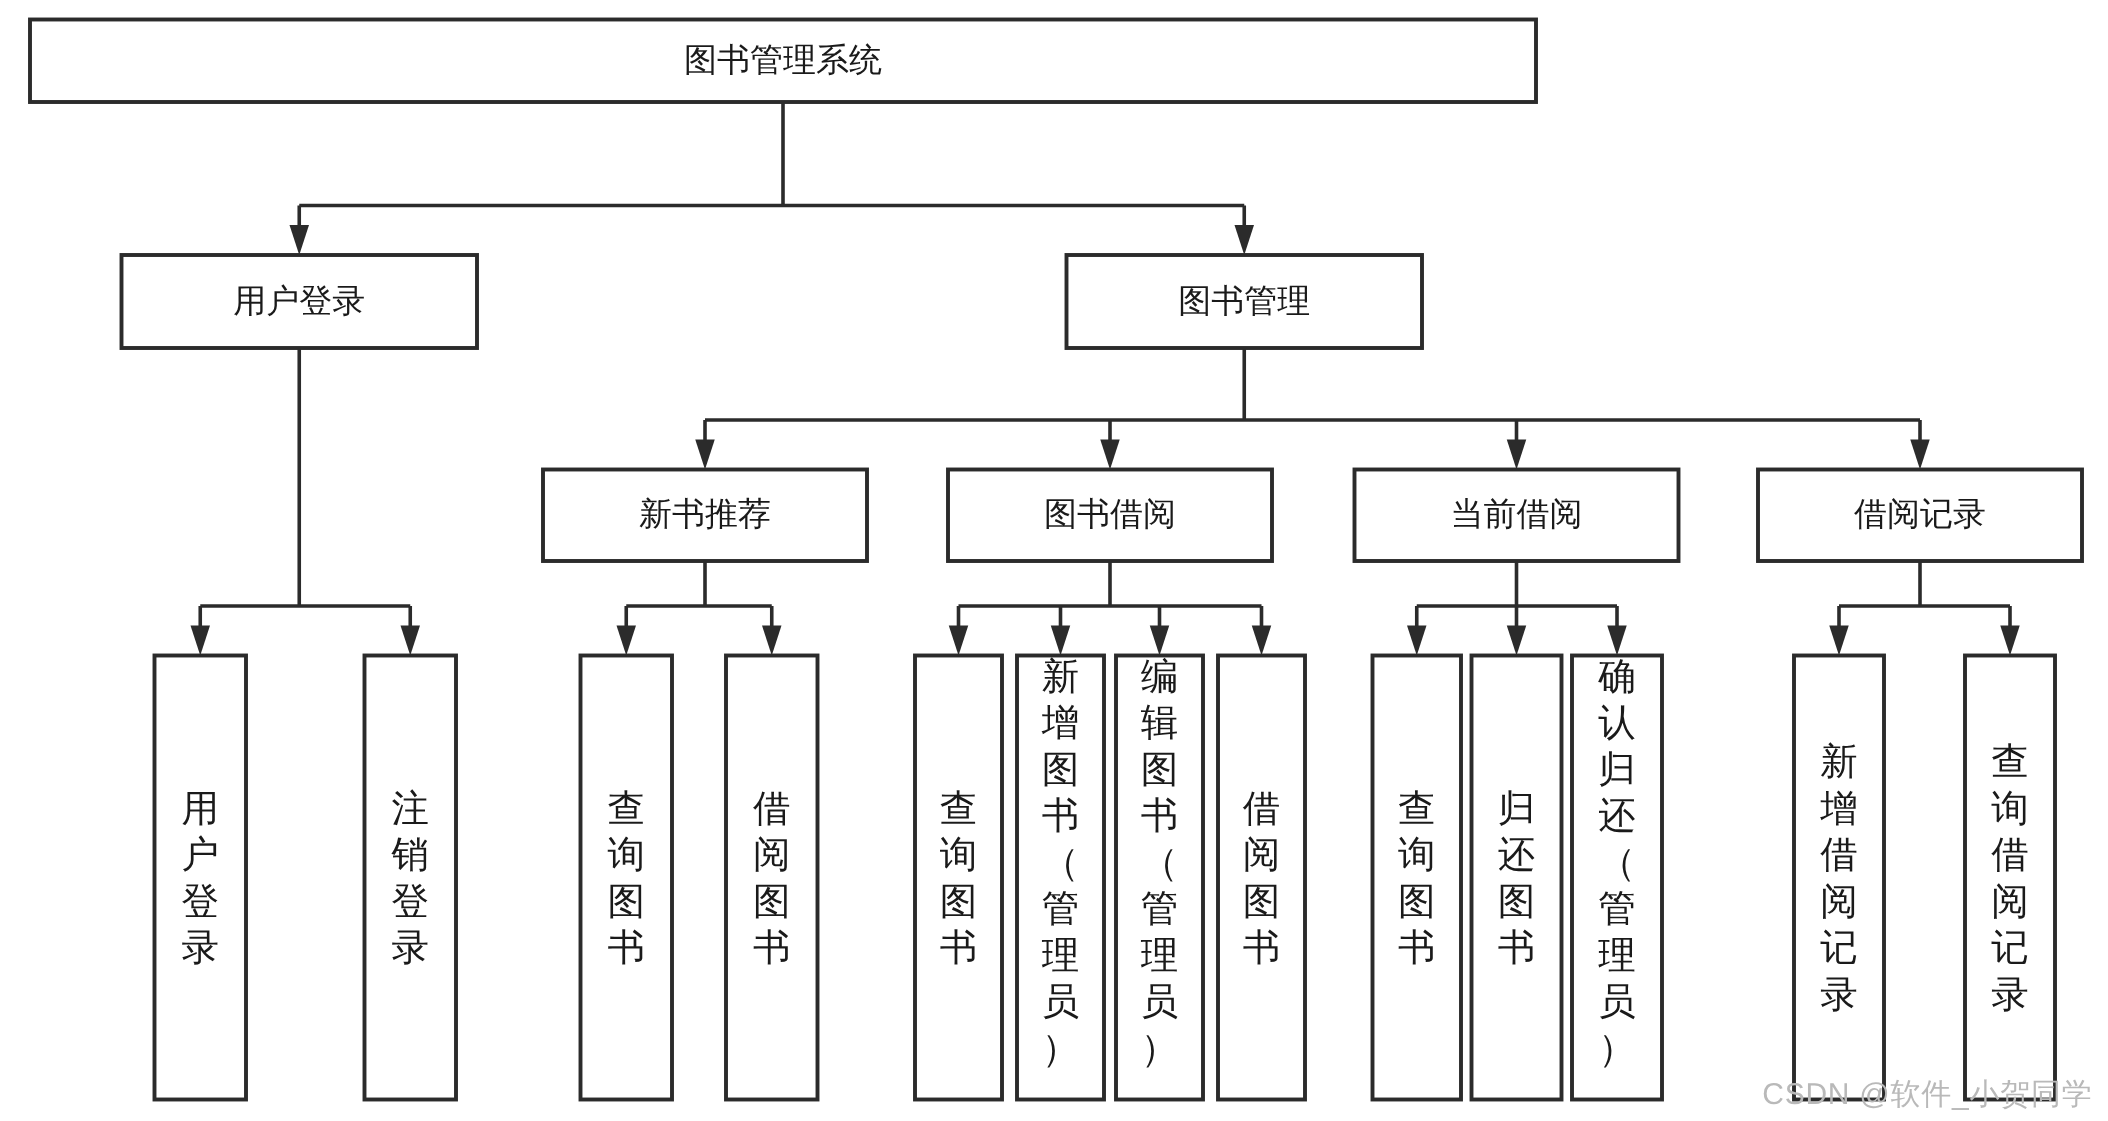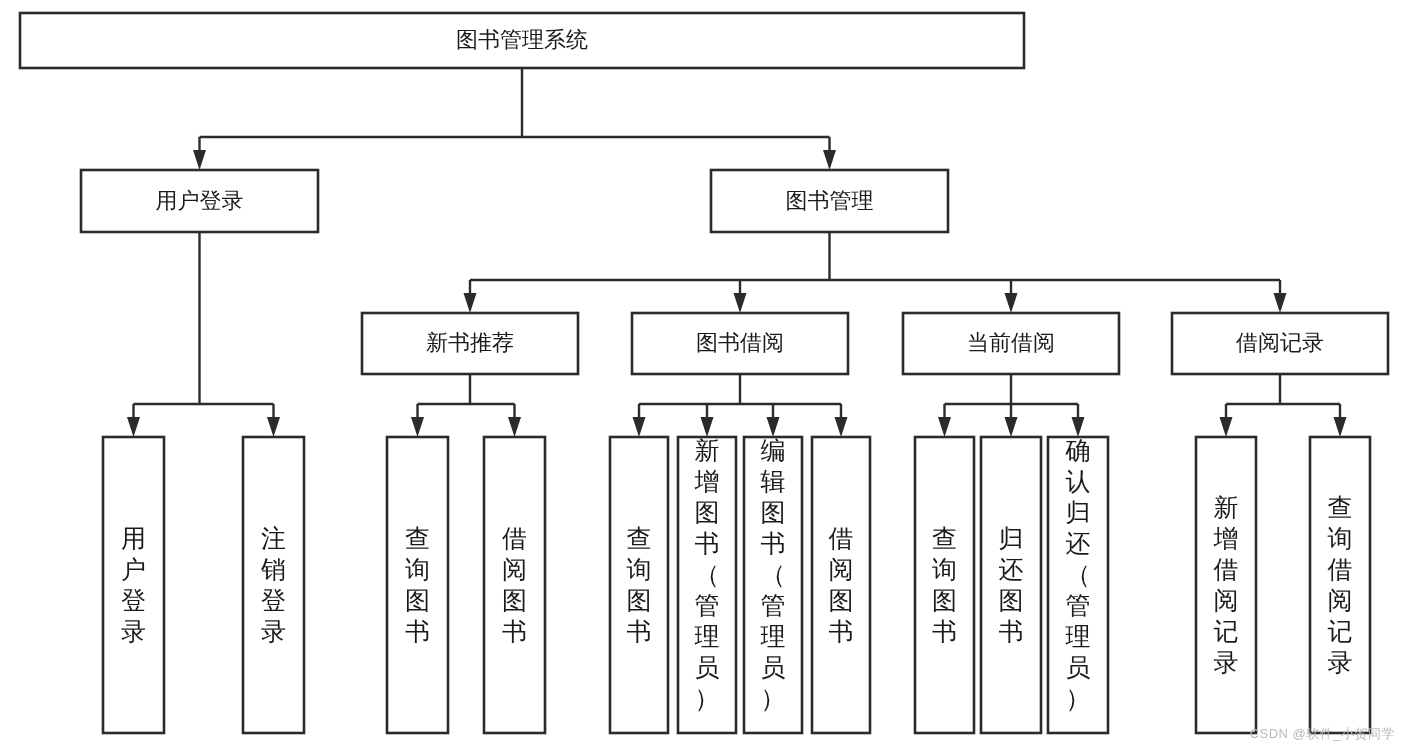--- a/index.html
+++ b/index.html
@@ -33,21 +33,21 @@
     stroke-width:2.4;
     fill:none;
     stroke-linecap:butt;
   }
   .arrow-head{fill:#2b2b2b;}
   .watermark{
     position:absolute;
     right:10px;
     bottom:4px;
     font-family:"Liberation Sans","DejaVu Sans",sans-serif;
-    font-size:13px;
+    font-size:20px;
     color:#b9b9b9;
     letter-spacing:0.5px;
     white-space:nowrap;
     pointer-events:none;
   }
 </style>
 </head>
 <body>
 
 <svg id="diagram" viewBox="0 0 1405 747" xmlns="http://www.w3.org/2000/svg">

